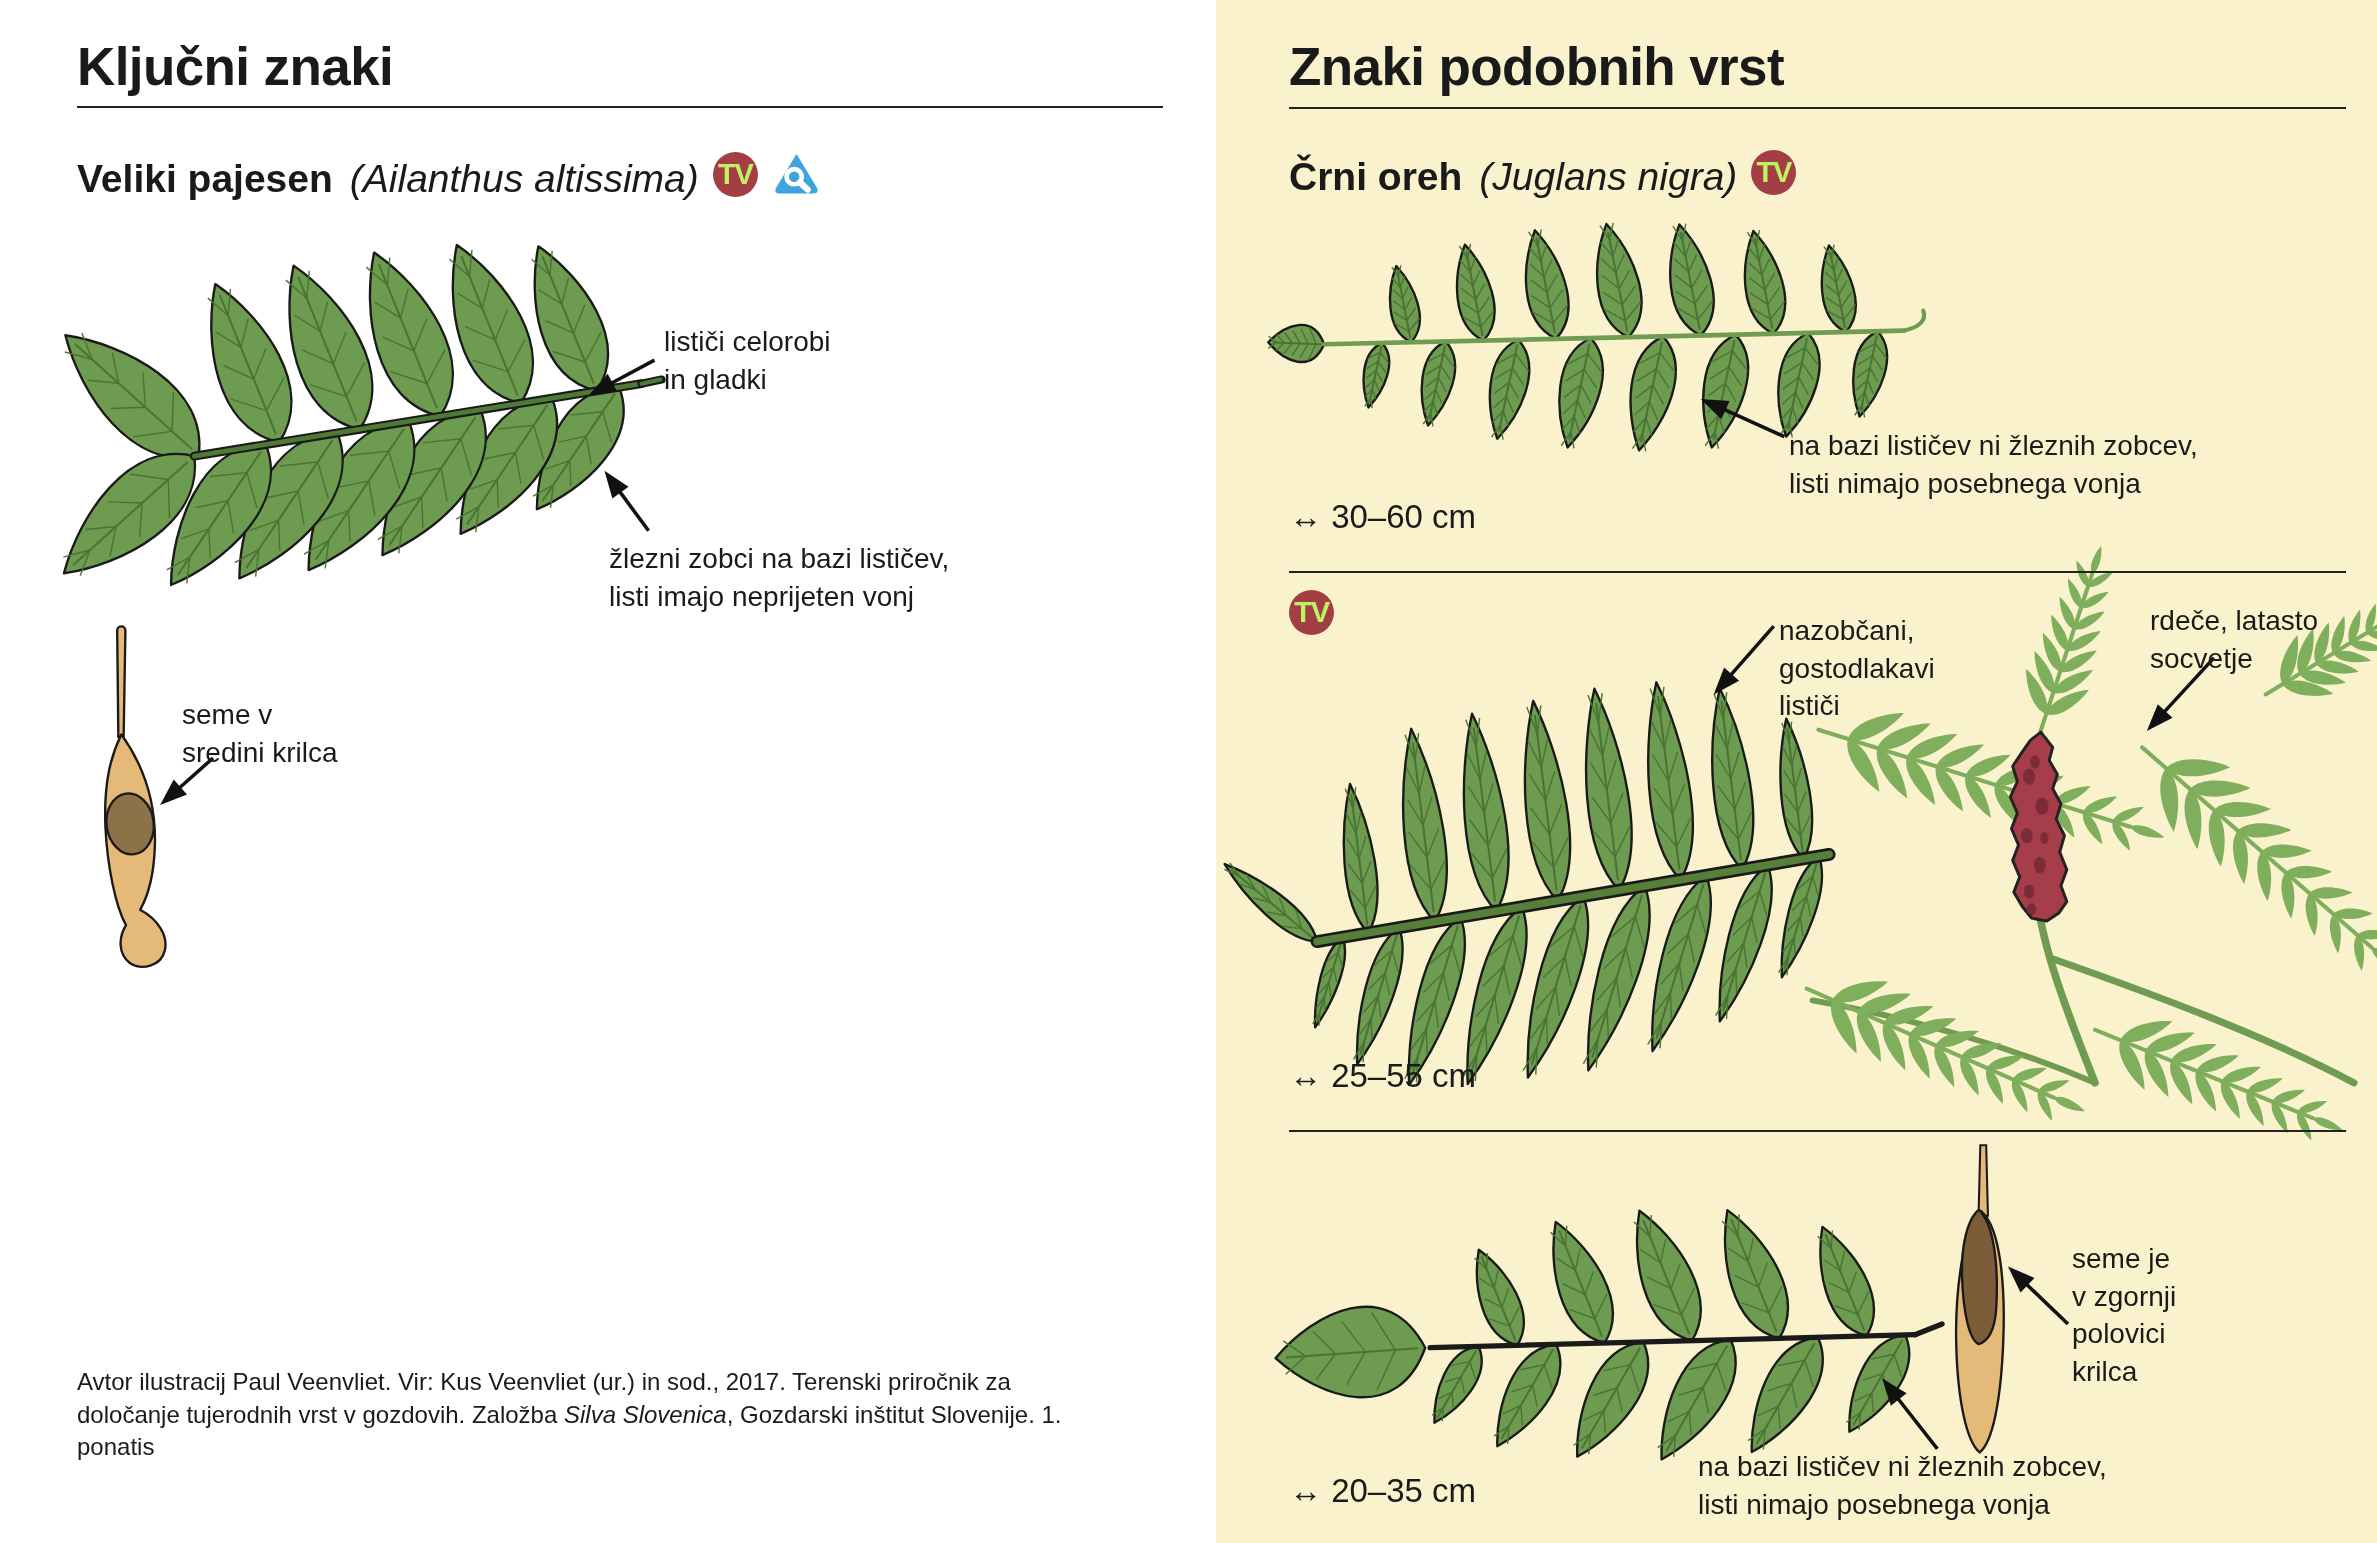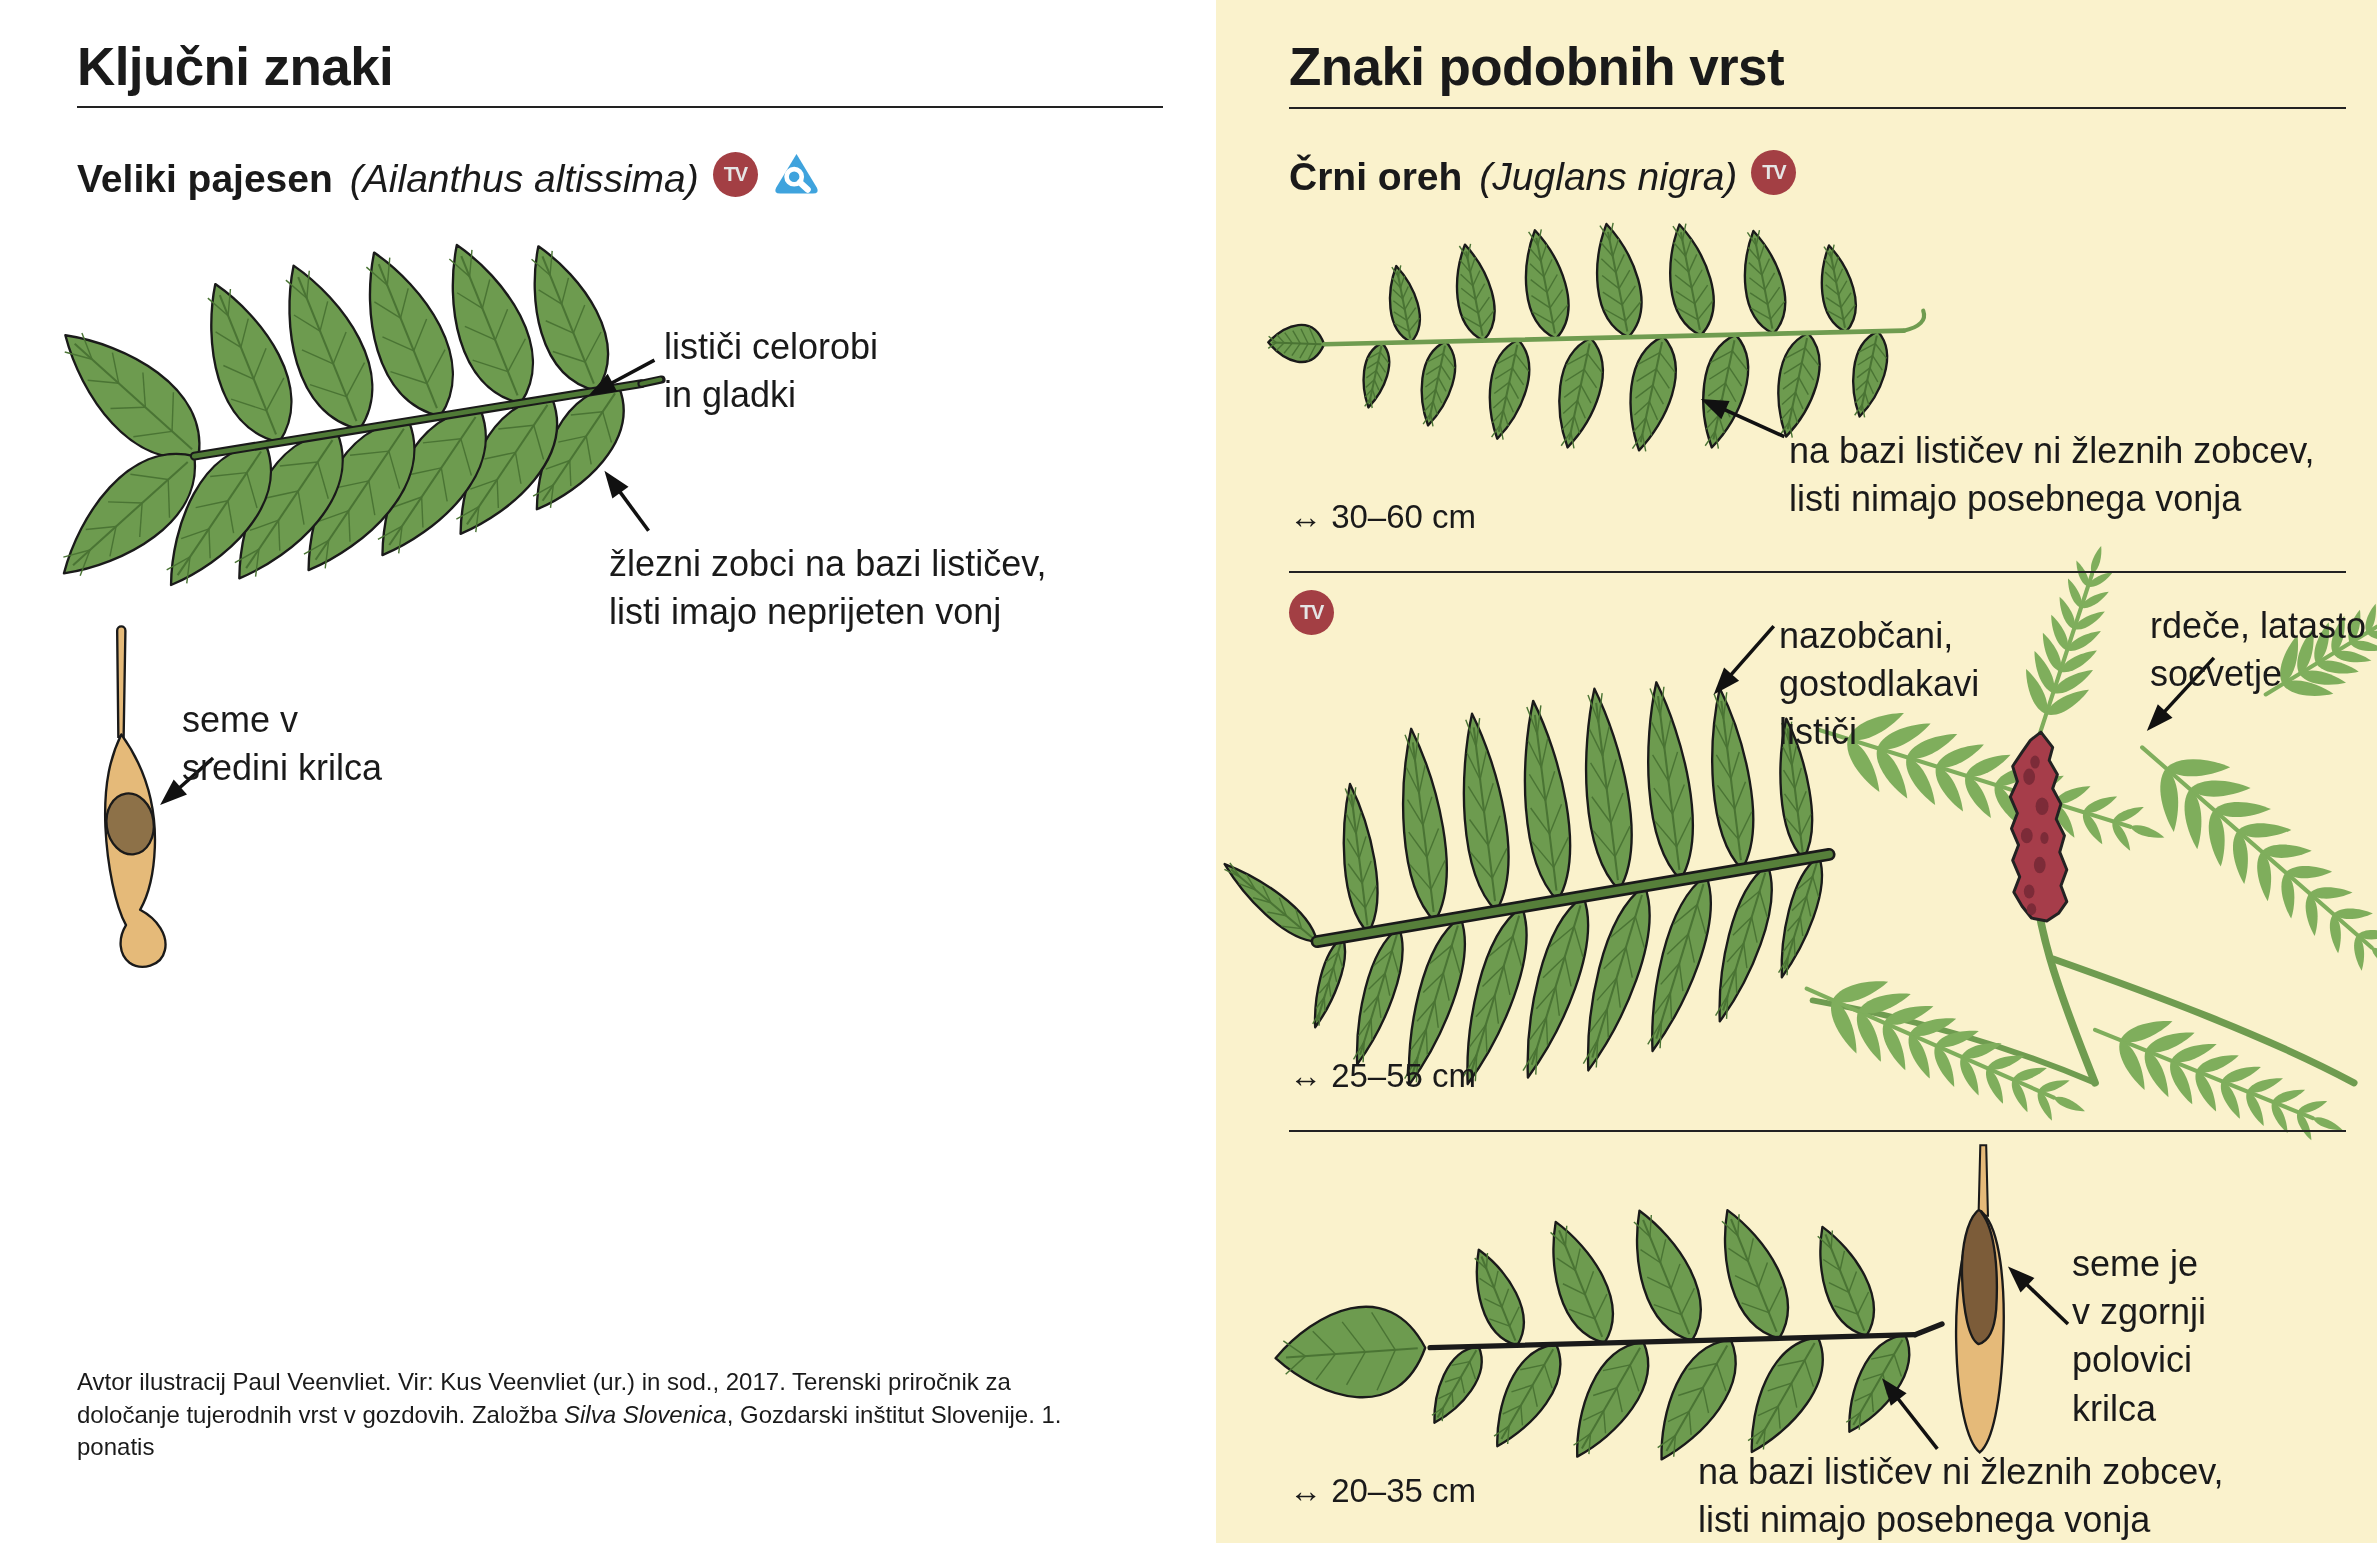--- a/index.html
+++ b/index.html
@@ -6,22 +6,22 @@
   .page{position:relative;width:2377px;height:1543px;background:#ffffff;overflow:hidden;
         font-family:"Liberation Sans","DejaVu Sans",sans-serif;color:#1a1a1a;}
   .abs{position:absolute;}
   .panel{position:absolute;top:0;height:100%;}
   .ttl{font-size:53px;font-weight:700;letter-spacing:-0.6px;white-space:nowrap;}
   .rule{position:absolute;height:2.4px;background:#222;}
   .sp-header{display:flex;align-items:flex-start;gap:14px;white-space:nowrap;font-size:39px;}
   .sp-name{font-weight:700;}
   .sp-latin{font-style:italic;font-weight:400;margin-left:17px;}
   .badge{width:45px;height:45px;border-radius:50%;display:flex;align-items:center;justify-content:center;
-         color:#e5e5e5;font-weight:700;font-size:20px;letter-spacing:-1.2px;margin-top:-4.7px;flex:0 0 auto;}
-  .ann{font-size:36px;line-height:1.34;white-space:pre-line;}
+         color:#bef264;font-weight:700;font-size:29px;letter-spacing:-1.2px;margin-top:-4.7px;flex:0 0 auto;}
+  .ann{font-size:28px;line-height:1.34;white-space:pre-line;}
   .size-label{font-size:33px;white-space:nowrap;}
   .credit{font-size:24px;line-height:1.36;width:1041px;}
 </style>
 </head>
 <body>
 
 <div class="page">
 
   <div class="panel" style="left: 1216px; width: 1162px; background: rgb(250, 242, 204);" id="right-panel"></div>
 

